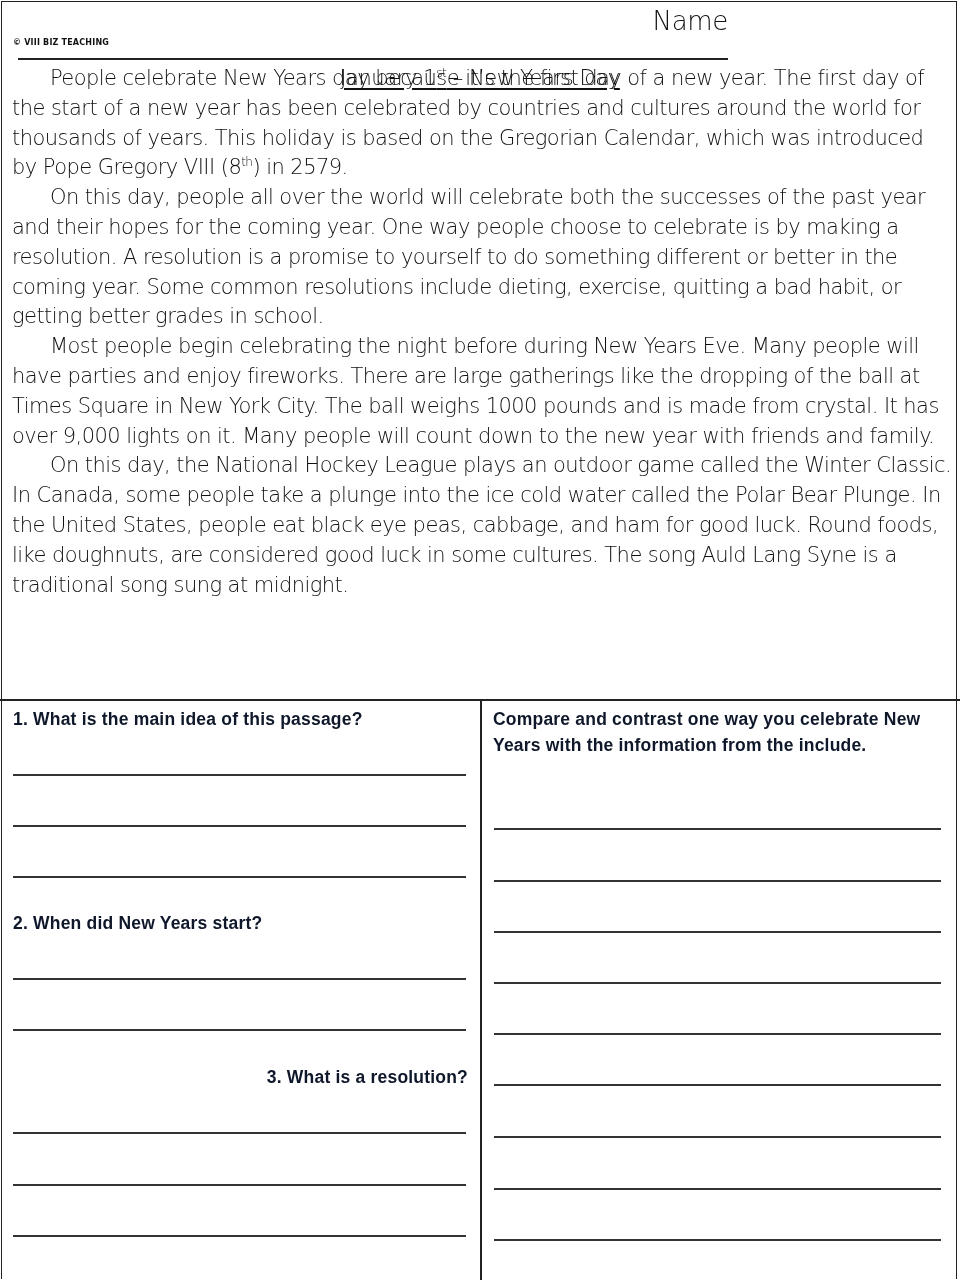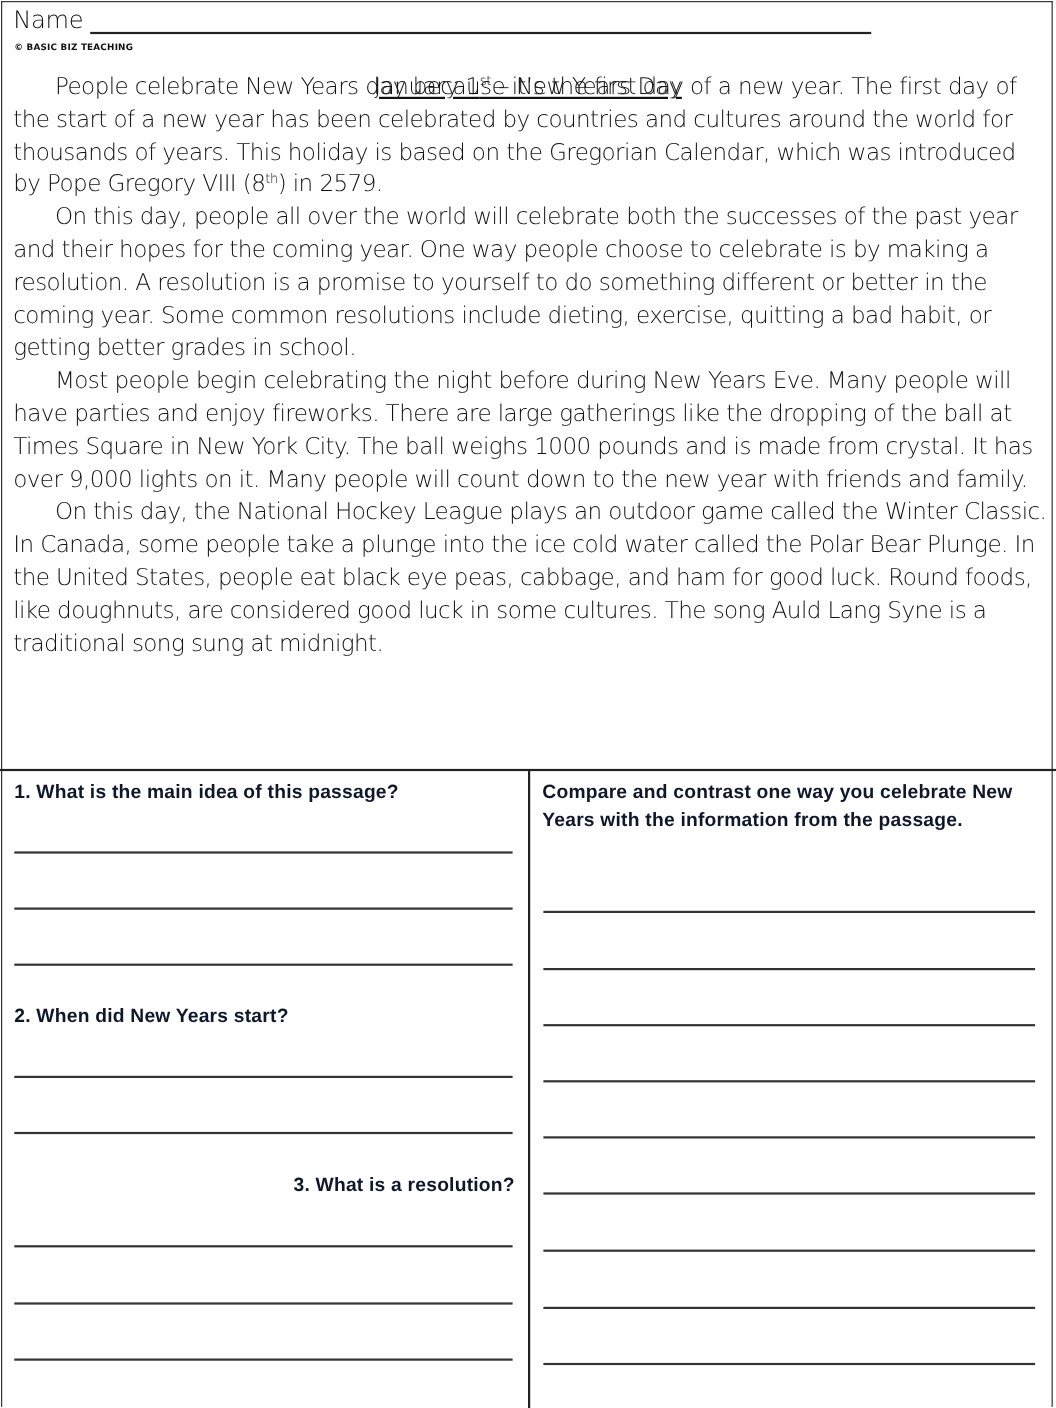--- a/index.html
+++ b/index.html
@@ -1,21 +1,21 @@
 <!DOCTYPE html>
 <html><head>
 <meta charset="utf-8">
 <style>
   html, body { margin: 0; padding: 0; background: #ffffff; }
   body { width: 960px; height: 1280px; position: relative; overflow: hidden;
          font-family: "DejaVu Sans", sans-serif; color: #111; }
   .page { position: absolute; left: 1px; top: 1px; width: 956px; height: 1278px;
           border: 1px solid #222; border-bottom: none; box-sizing: border-box; }
-  .name-row { position: absolute; left: 12px; top: 6px; font-size: 22px; letter-spacing: -0.3px;
-              font-family: "DejaVu Sans", sans-serif; font-weight: 200; display: flex; align-items: center; }
+  .name-row { position: absolute; left: 12px; top: 6px; font-size: 26px; letter-spacing: -0.3px;
+              font-family: "DejaVu Sans", sans-serif; font-weight: 200; display: flex; align-items: flex-end; flex-direction: column; }
   .name-line { display: inline-block; width: 710px; border-bottom: 2px solid #222; margin-left: 6px; height: 22px; }
   .copyright { position: absolute; left: 13px; top: 38px; font-size: 8px; font-weight: bold; letter-spacing: 0.2px; }
   .title { position: absolute; left: 0; width: 960px; top: 38px; text-align: center; font-size: 21px;
            text-decoration: underline; text-underline-offset: 3px; font-weight: 300; letter-spacing: -0.4px; margin-top: 28px; }
   .title sup, .passage sup { font-size: 12px; vertical-align: 8px; line-height: 0; }
   .passage { position: absolute; left: 12px; top: 64px; width: 940px; font-size: 21px;
              line-height: 29.8px; letter-spacing: -0.55px; font-weight: 300; }
   .passage p { margin: 0; text-indent: 38px; }
   .passage p.first { text-indent: 30px; }
   .h-divider { position: absolute; left: 0; top: 699px; width: 960px; height: 2px; background: #222; }
@@ -29,21 +29,21 @@
 </head>
 <body>
 
 <div class="page"></div>
 
 <div class="name-row">
   <span>Name</span>
   <span class="name-line"></span>
 </div>
 
-<div class="copyright">© BASIC BIZ TEACHING</div>
+<div class="copyright">© VIII BIZ TEACHING</div>
 
 <div class="title"><span>January 1</span><sup>st</sup><span> – New Years Day</span></div>
 
 <div class="passage">
   <p><span>People celebrate New Years day because it’s the first day of a new year. The first day of the start of a new year has been celebrated by countries and cultures around the world for thousands of years. This holiday is based on the Gregorian Calendar, which was introduced by Pope Gregory VIII (8</span><sup>th</sup><span>) in 2579.</span></p>
   <p>On this day, people all over the world will celebrate both the successes of the past year and their hopes for the coming year. One way people choose to celebrate is by making a resolution. A resolution is a promise to yourself to do something different or better in the coming year. Some common resolutions include dieting, exercise, quitting a bad habit, or getting better grades in school.</p>
   <p>Most people begin celebrating the night before during New Years Eve. Many people will have parties and enjoy fireworks. There are large gatherings like the dropping of the ball at Times Square in New York City. The ball weighs 1000 pounds and is made from crystal. It has over 9,000 lights on it. Many people will count down to the new year with friends and family.</p>
   <p>On this day, the National Hockey League plays an outdoor game called the Winter Classic. In Canada, some people take a plunge into the ice cold water called the Polar Bear Plunge. In the United States, people eat black eye peas, cabbage, and ham for good luck. Round foods, like doughnuts, are considered good luck in some cultures. The song Auld Lang Syne is a traditional song sung at midnight.</p>
 </div>
 
@@ -60,21 +60,21 @@
   <div class="ans-line" style="top:978px;"></div>
   <div class="ans-line" style="top:1029px;"></div>
 
   <div class="question" style="left:13px; top:1064px; width:455px;text-align:right;">3. What is a resolution?</div>
   <div class="ans-line" style="top:1132px;"></div>
   <div class="ans-line" style="top:1184px;"></div>
   <div class="ans-line" style="top:1235px;"></div>
 </div>
 
 <div class="right">
-  <div class="question" style="left:493px; top:706px; width:450px;">Compare and contrast one way you celebrate New Years with the information from the passage.</div>
+  <div class="question" style="left:493px; top:706px; width:450px;">Compare and contrast one way you celebrate New Years with the information from the include.</div>
   <div class="ans-line" style="top:828px;"></div>
   <div class="ans-line" style="top:880px;"></div>
   <div class="ans-line" style="top:931px;"></div>
   <div class="ans-line" style="top:982px;"></div>
   <div class="ans-line" style="top:1033px;"></div>
   <div class="ans-line" style="top:1084px;"></div>
   <div class="ans-line" style="top:1136px;"></div>
   <div class="ans-line" style="top:1188px;"></div>
   <div class="ans-line" style="top:1239px;"></div>
 </div>

